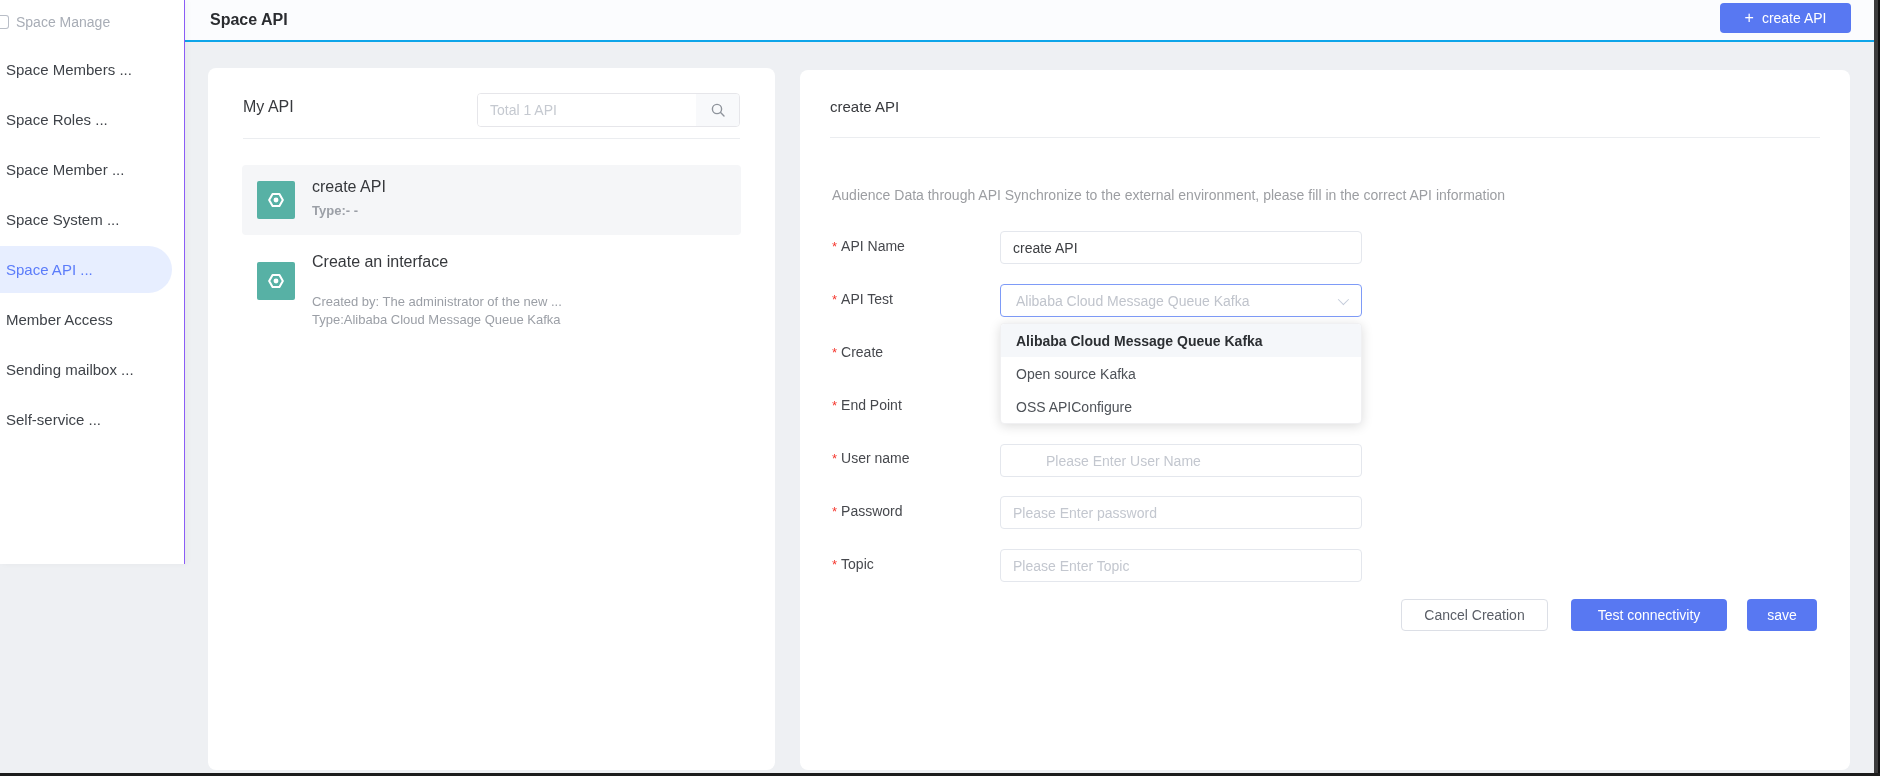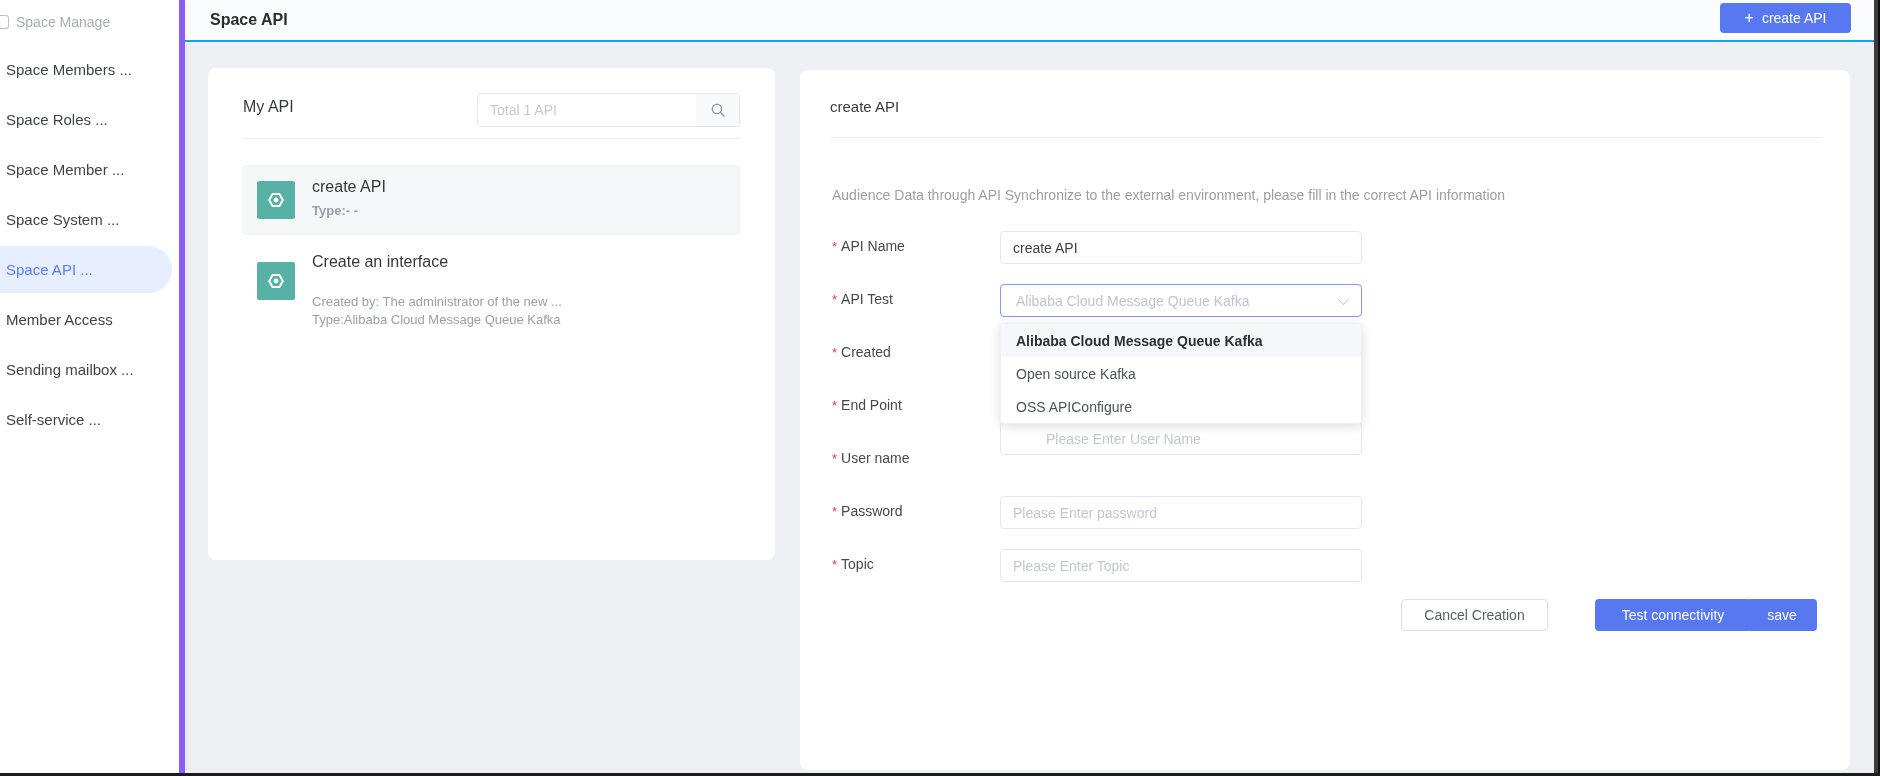--- a/index.html
+++ b/index.html
@@ -7,22 +7,22 @@
   body {
     position: relative;
     font-family: "Liberation Sans", sans-serif;
     background: #eef0f3;
     overflow: hidden;
     color: #3c3e42;
   }
 
   
   .sidebar {
-    position: absolute; left: 0; top: 0; width: 185px; height: 776px;
-    background: #ffffff; border-right: 6px solid #8b5cf6;
+    position: absolute; left: 0; top: 0; width: 185px; height: 564px;
+    background: #ffffff; border-right: 1px solid #8b5cf6;
     box-shadow: 2px 0 6px rgba(0,0,0,0.04); z-index: 10;
   }
   .sb-header {
     position: absolute; top: 12px; left: 0; width: 100%; height: 20px;
     display: flex; align-items: center; color: #a8adb6; font-size: 14px;
   }
   .sb-header-icon {
     display: inline-block; width: 9px; height: 14px; margin-right: 7px;
     border: 1.5px solid #b9bec7; border-left: none; border-radius: 0 3px 3px 0;
   }
@@ -48,21 +48,21 @@
   .create-api-btn {
     position: absolute; left: 1720px; top: 3px; width: 131px; height: 30px;
     background: #5878f2; color: #fff; border: none; border-radius: 4px;
     font-size: 14px; font-family: "Liberation Sans", sans-serif; cursor: pointer;
     display: flex; align-items: center; justify-content: center; gap: 8px; z-index: 15;
   }
   .plus-glyph { font-size: 16px; font-weight: normal; line-height: 1; }
 
   
   .left-card {
-    position: absolute; left: 208px; top: 68px; width: 567px; height: 492px;
+    position: absolute; left: 208px; top: 68px; width: 567px; height: 702px;
     background: #fff; border-radius: 8px;
   }
   .myapi-title { position: absolute; left: 35px; top: 30px; font-size: 16px; color: #37393d; }
   .search-box {
     position: absolute; left: 269px; top: 25px; width: 263px; height: 34px;
     border: 1px solid #e6e6ea; border-radius: 4px; display: flex; overflow: hidden;
     background: #fff;
   }
   .search-input {
     flex: 1; border: none; outline: none; padding: 0 12px; font-size: 14px;
@@ -131,21 +131,21 @@
   .dd-option:first-child { border-radius: 4px 4px 0 0; }
   .dd-option:last-child { border-radius: 0 0 4px 4px; }
 
   .btn {
     position: absolute; top: 529px; height: 32px; border-radius: 4px;
     font-size: 14px; font-family: "Liberation Sans", sans-serif; cursor: pointer;
     display: flex; align-items: center; justify-content: center; border: none;
   }
   .btn-cancel { left: 601px; width: 147px; background: #fff; border: 1px solid #dcdfe6; color: #5a5e66; }
   .btn-primary { background: #5878f2; color: #fff; }
-  .btn-test { left: 795px; width: 156px; }
+  .btn-test { left: 771px; width: 156px; }
   .btn-save { left: 947px; width: 70px; }
 
   
   .right-scrollbar { position: absolute; right: 0; top: 0; width: 6px; height: 776px; background: #3c3c3c; border-right: 2px solid #111; z-index: 40; }
   .bottom-edge { position: absolute; left: 0; bottom: 0; width: 1880px; height: 3px; background: #1c1c1c; z-index: 40; }
 </style>
 </head>
 <body>
 
 <div class="sidebar">
@@ -243,35 +243,35 @@
     <span class="req">*</span>
     <span>API Test</span>
   </div>
   <div class="api-type-select">
     <span class="select-placeholder">Alibaba Cloud Message Queue Kafka</span>
     <span class="chevron-down"></span>
   </div>
 
   <div class="form-label" style="top:274px;">
     <span class="req">*</span>
-    <span>Created</span>
+    <span>Create</span>
   </div>
   <input class="form-input" style="top: 267px;">
 
   <div class="form-label" style="top:327px;">
     <span class="req">*</span>
     <span>End Point</span>
   </div>
   <input class="form-input" style="top: 320px;">
 
   <div class="form-label" style="top:380px;">
     <span class="req">*</span>
     <span>User name</span>
   </div>
-  <input class="form-input" style="top: 352px; padding-left: 45px;" placeholder="Please Enter User Name">
+  <input class="form-input" style="top: 374px; padding-left: 45px;" placeholder="Please Enter User Name">
 
   <div class="form-label" style="top:433px;">
     <span class="req">*</span>
     <span>Password</span>
   </div>
   <input class="form-input" style="top: 426px;" placeholder="Please Enter password">
 
   <div class="form-label" style="top:486px;">
     <span class="req">*</span>
     <span>Topic</span>

